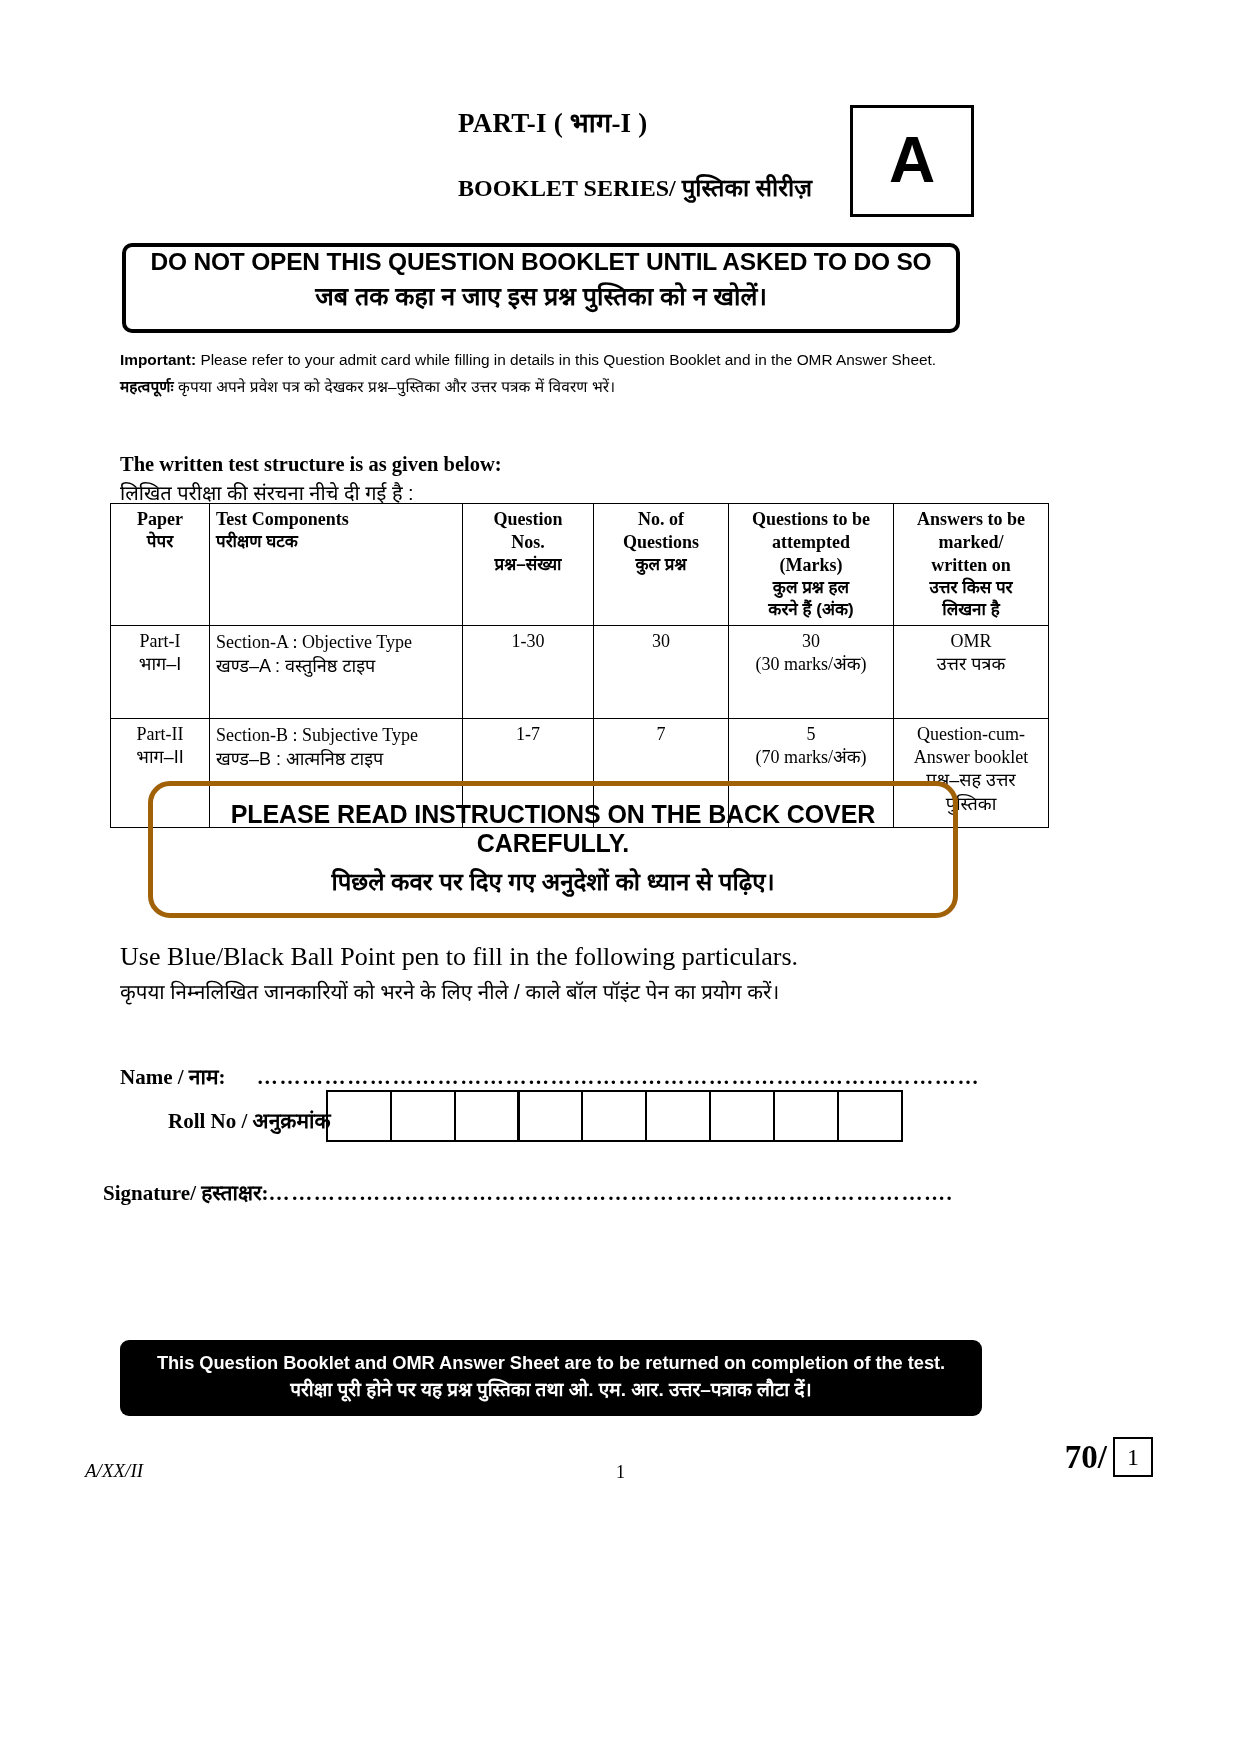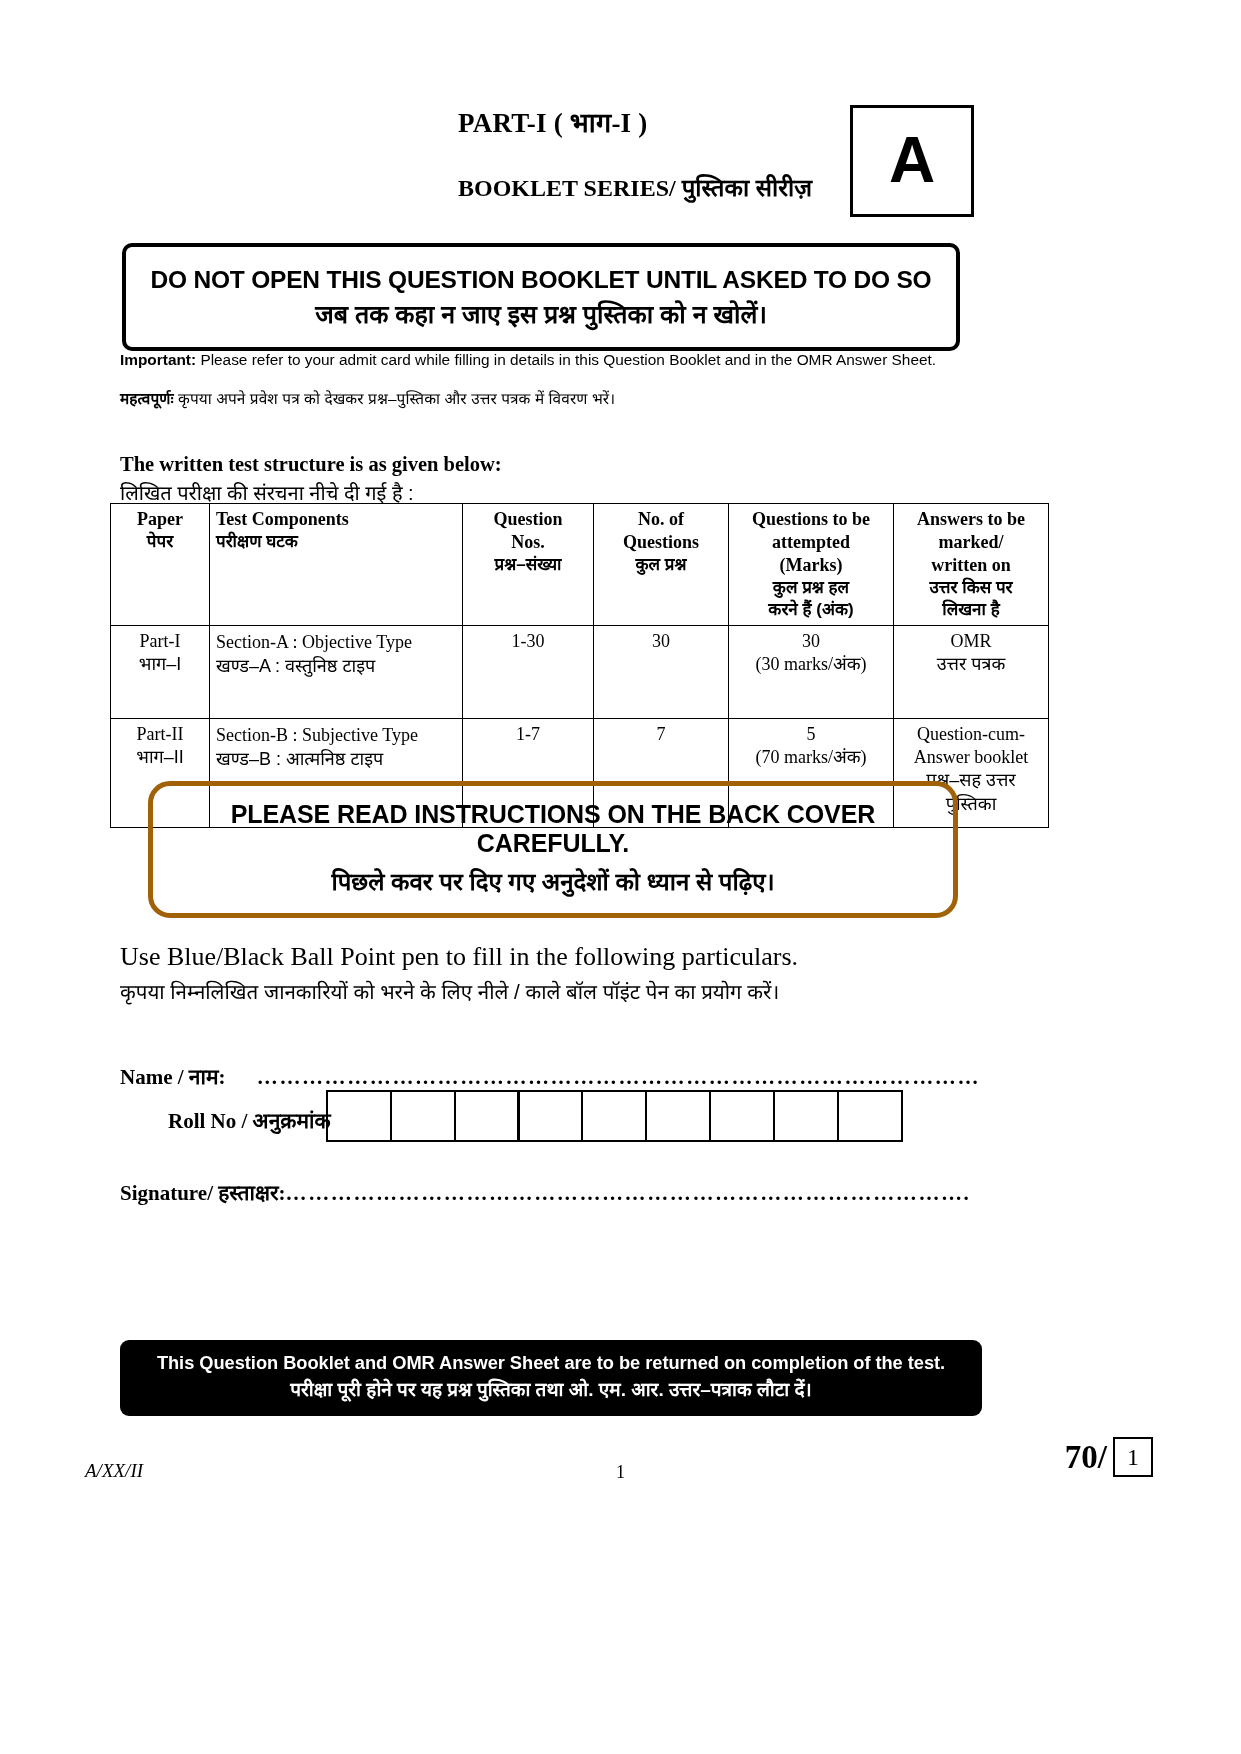--- a/index.html
+++ b/index.html
@@ -70,21 +70,21 @@
 
   
   .do-not-open {
     position: absolute;
     left: 122px;
     top: 243px;
     width: 838px;
     box-sizing: border-box;
     border: 4px solid #000;
     border-radius: 10px;
-    padding: 18px 10px 15px;
+    padding: 0 10px 15px;
     text-align: center;
   }
   .dno-en {
     font-family: "Liberation Sans", "DejaVu Sans", sans-serif;
     font-size: 24.5px;
     font-weight: bold;
     letter-spacing: -0.2px;
     line-height: 1.2;
   }
   .dno-hi {
@@ -99,21 +99,21 @@
   .important {
     position: absolute;
     left: 120px;
     top: 348px;
     width: 860px;
     font-family: "Liberation Sans", "DejaVu Sans", sans-serif;
     font-size: 15.4px;
     line-height: 1.5;
   }
   .important .lbl { font-weight: bold; }
-  .important .row2 { margin-top: 16px; }
+  .important .row2 { margin-top: 4px; }
   .important .hi-text { letter-spacing: .1px; }
 
   
   .struct-head {
     position: absolute;
     left: 120px;
     top: 452px;
     width: 860px;
   }
   .struct-en {
@@ -250,21 +250,21 @@
     width: 66px;
     height: 52px;
     border: 2.2px solid #000;
     box-sizing: border-box;
     margin-left: -2.2px;
   }
   .roll-cell:first-child { margin-left: 0; }
 
   .field-sign {
     position: absolute;
-    left: 120px;
+    left: 103px;
     top: 1178px;
     width: 860px;
     font-size: 21px;
     font-weight: bold;
     display: flex;
     align-items: baseline;
     white-space: nowrap;
     overflow: hidden;
   }
   .field-sign .dots {

